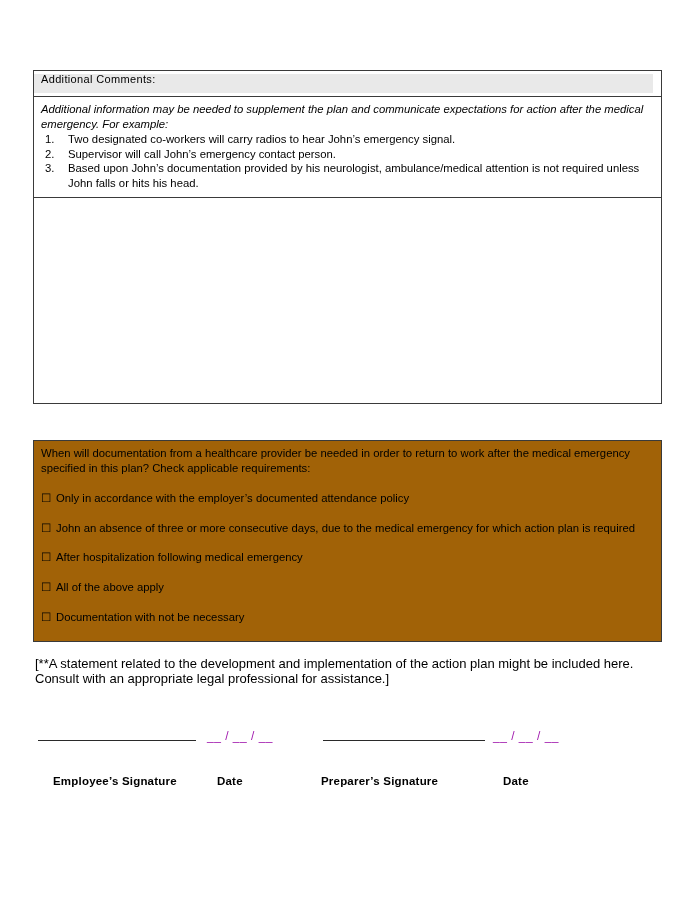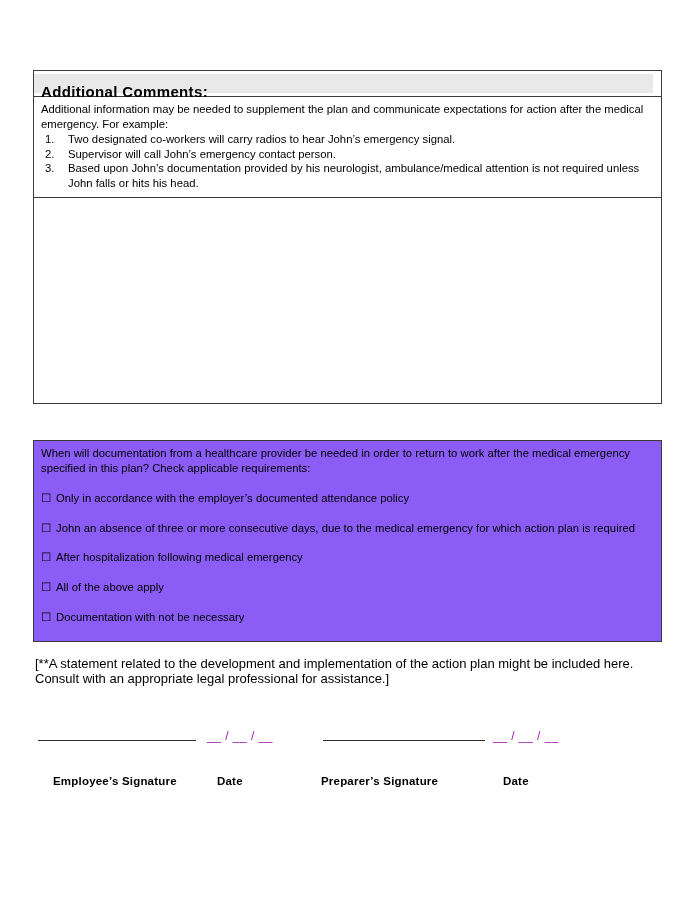--- a/index.html
+++ b/index.html
@@ -49,38 +49,39 @@
     position: absolute;
     left: 0;
     top: 3px;
     right: 8px;
     height: 19px;
     background: #e9e9e9;
   }
   .comments-header-title {
     position: absolute;
     left: 7px;
-    top: 13px;
-    font-size: 15px;
-    font-weight: bold;
+    top: 0;
+    font-size: 11px;
+    font-weight: normal;
     letter-spacing: 0.35px;
     line-height: 16px;
     color: #000000;
   }
 
   .comments-body {
     padding: 5px 7px 6px 7px;
     border-bottom: 1px solid #3a3a3a;
     box-sizing: border-box;
   }
   .comments-intro {
     font-size: 11.3px;
     line-height: 14.6px;
     margin: 0 0 1px 0;
     color: #000000;
+    font-style: italic;
   }
   .comments-list {
     margin: 0;
     padding: 0;
     list-style: none;
   }
   .comments-list li {
     font-size: 11.3px;
     line-height: 14.6px;
     position: relative;
@@ -101,21 +102,21 @@
 
   
   .doc-box {
     position: absolute;
     left: 33px;
     top: 440px;
     width: 629px;
     height: 202px;
     border: 1px solid #3a3a3a;
     box-sizing: border-box;
-    background: #8b5cf6;
+    background: #a16207;
     padding: 5px 9px 0 7px;
   }
   .doc-question {
     font-size: 11.3px;
     line-height: 14.6px;
     margin: 0 0 16px 0;
     color: #000000;
   }
   .doc-options {
     margin: 0;

